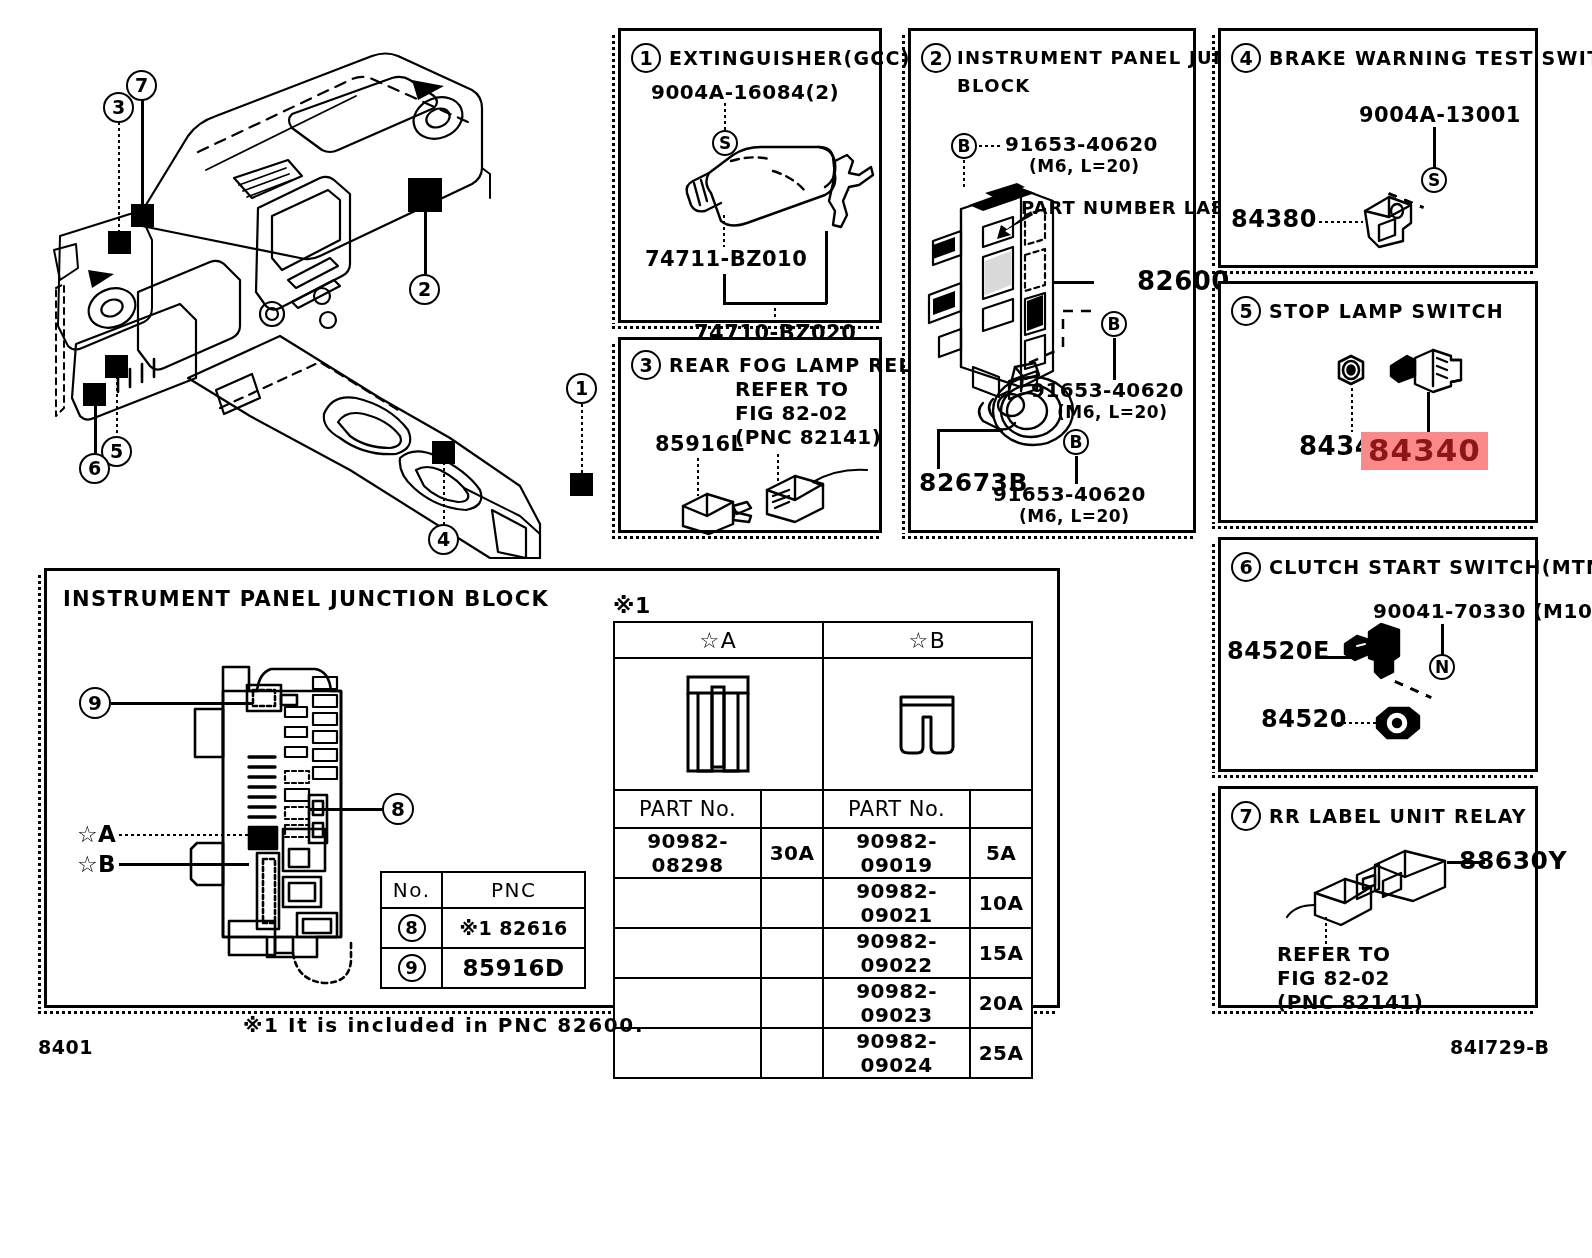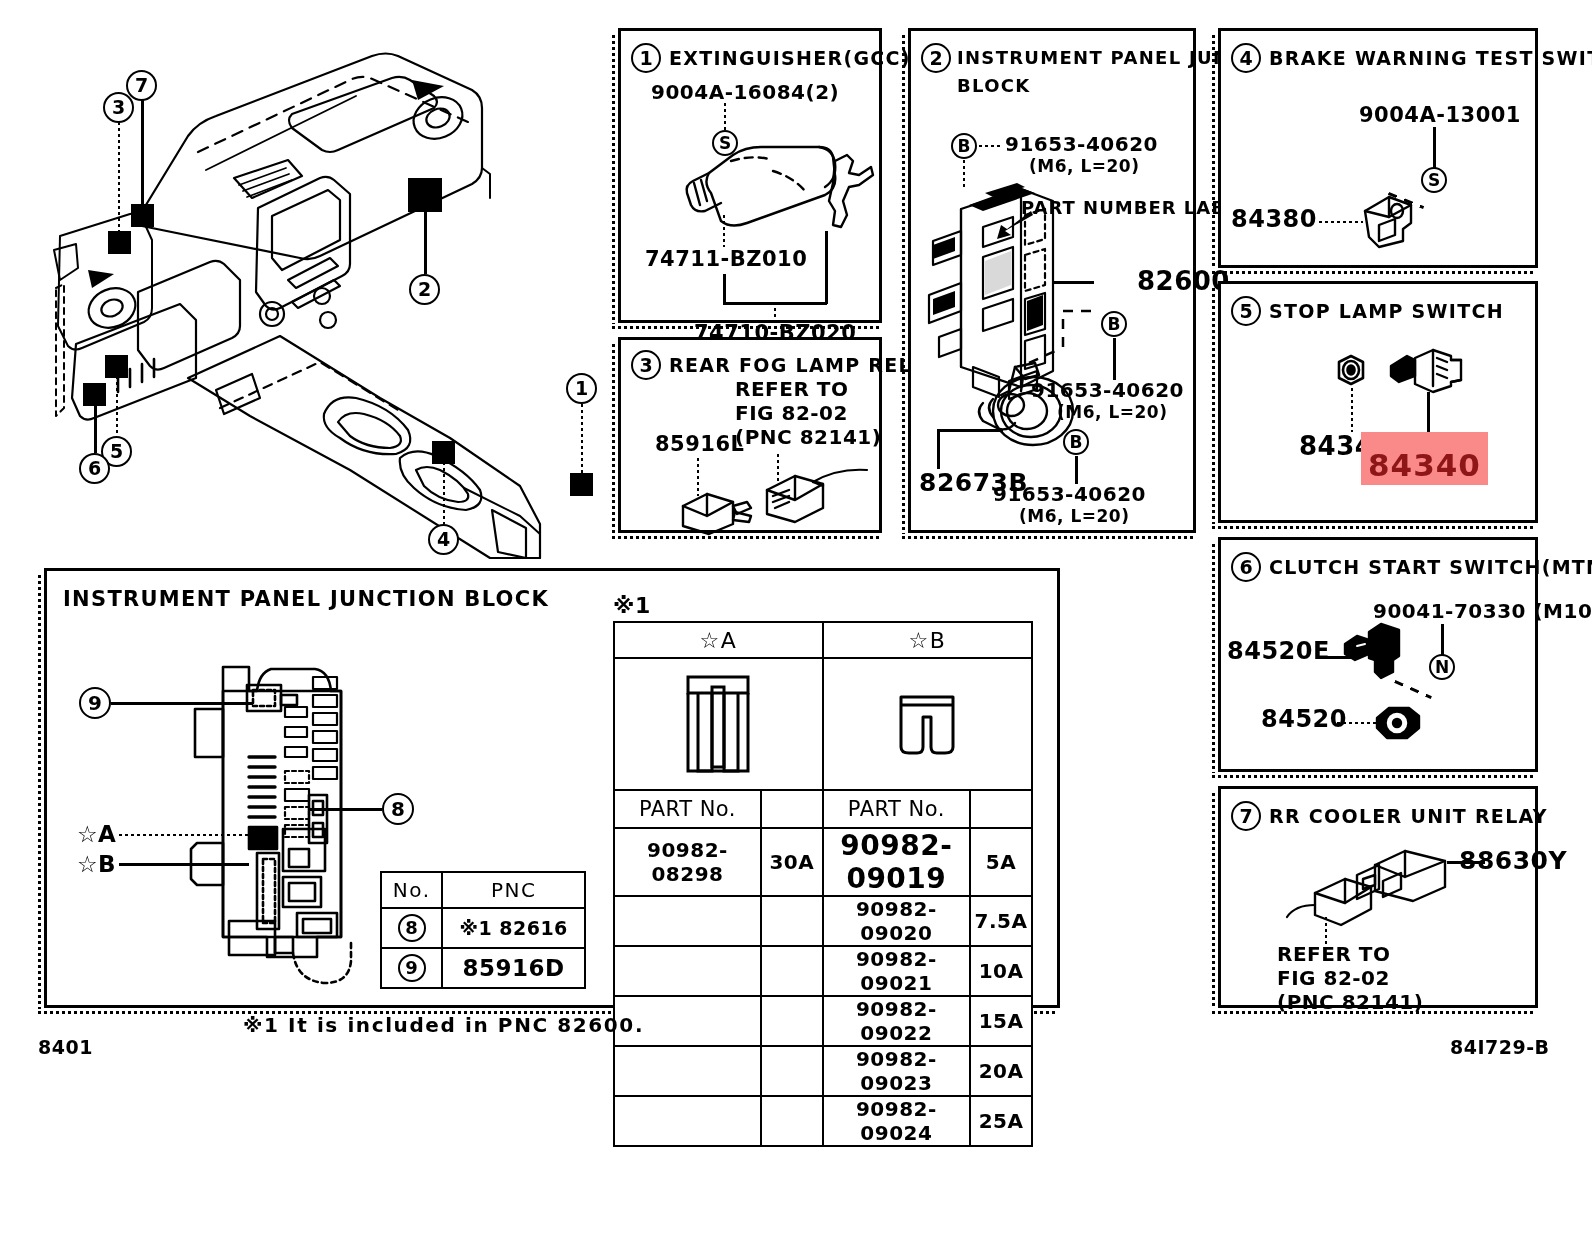--- a/index.html
+++ b/index.html
@@ -110,21 +110,21 @@
     position: absolute; height: 3px;
     background: repeating-linear-gradient(to right, #000 0 9px, transparent 9px 17px);
   }
 
   
   .hl {
     position: absolute;
     background: #fa8a8a;
     color: #8e1616;
     font-weight: bold;
-    padding: 18px 7px 4px 7px;
+    padding: 3px 7px 4px 7px;
     letter-spacing: 1px;
     line-height: 1;
   }
 
   
   table.grid {
     position: absolute;
     border-collapse: collapse;
     background: #fff;
   }
@@ -485,21 +485,21 @@
       <g fill="none" stroke="#000" stroke-width="2.4" stroke-linejoin="round">
         <path d="M4 20 L16 10 L36 10 L46 18 L46 30 L34 40 L14 40 L4 30 Z" fill="#000" stroke="#000"></path>
         <ellipse cx="24" cy="25" rx="9" ry="9" fill="#fff" stroke="#fff" stroke-width="2.5"></ellipse>
         <ellipse cx="24" cy="25" rx="4" ry="4" fill="#000" stroke="#000"></ellipse>
       </g>
     </svg>
   </div>
 
   <div class="panel" style="left:1218px; top:786px; width:320px; height:222px;">
     <div class="circnum" style="left:10px; top:12px; width:30px; height:30px; font-size:19px;">7</div>
-    <div class="panel-title" style="left:48px; top:16px; font-size:19px;">RR COOLER UNIT RELAY</div>
+    <div class="panel-title" style="left:48px; top:16px; font-size:19px;">RR LABEL UNIT RELAY</div>
 
     <svg class="abs" style="left:66px; top:58px;" width="180" height="90" viewBox="0 0 180 90">
       <g fill="none" stroke="#000" stroke-width="2.4" stroke-linejoin="round" stroke-linecap="round">
 
         <path d="M88 18 L118 4 L158 14 L158 40 L126 54 L88 44 Z"></path>
         <path d="M118 4 L118 30 L158 14 M118 30 L88 18"></path>
         <path d="M70 28 L92 18 L92 42 L70 52 Z"></path>
         <path d="M76 32 L88 28 L88 38 L76 42 Z"></path>
         <path d="M96 34 L114 26 L114 42 L96 50 Z"></path>
 
@@ -649,28 +649,22 @@
       <tr>
         <td style="height:38px; width:148px; font-size:21px; font-weight:normal;">PART No.</td>
         <td style="height:38px; width:62px;"></td>
         <td style="height:38px; width:148px; font-size:21px; font-weight:normal;">PART No.</td>
         <td style="height:38px; width:62px;"></td>
       </tr>
 
       <tr>
         <td style="height:32px; font-size:20px;">90982-08298</td>
         <td style="height:32px; font-size:20px;border-radius:15px;">30A</td>
-        <td style="height:32px; font-size:28px;">90982-09019</td>
+        <td style="height:32px; font-size:20px;">90982-09019</td>
         <td style="height:32px; font-size:20px;">5A</td>
-      </tr>
-      <tr>
-        <td style="height:32px; font-size:20px;"></td>
-        <td style="height:32px; font-size:20px;"></td>
-        <td style="height:32px; font-size:20px;">90982-09020</td>
-        <td style="height:32px; font-size:20px;">7.5A</td>
       </tr>
       <tr>
         <td style="height:32px; font-size:20px;"></td>
         <td style="height:32px; font-size:20px;"></td>
         <td style="height:32px; font-size:20px;">90982-09021</td>
         <td style="height:32px; font-size:20px;">10A</td>
       </tr>
       <tr>
         <td style="height:32px; font-size:20px;"></td>
         <td style="height:32px; font-size:20px;"></td>

